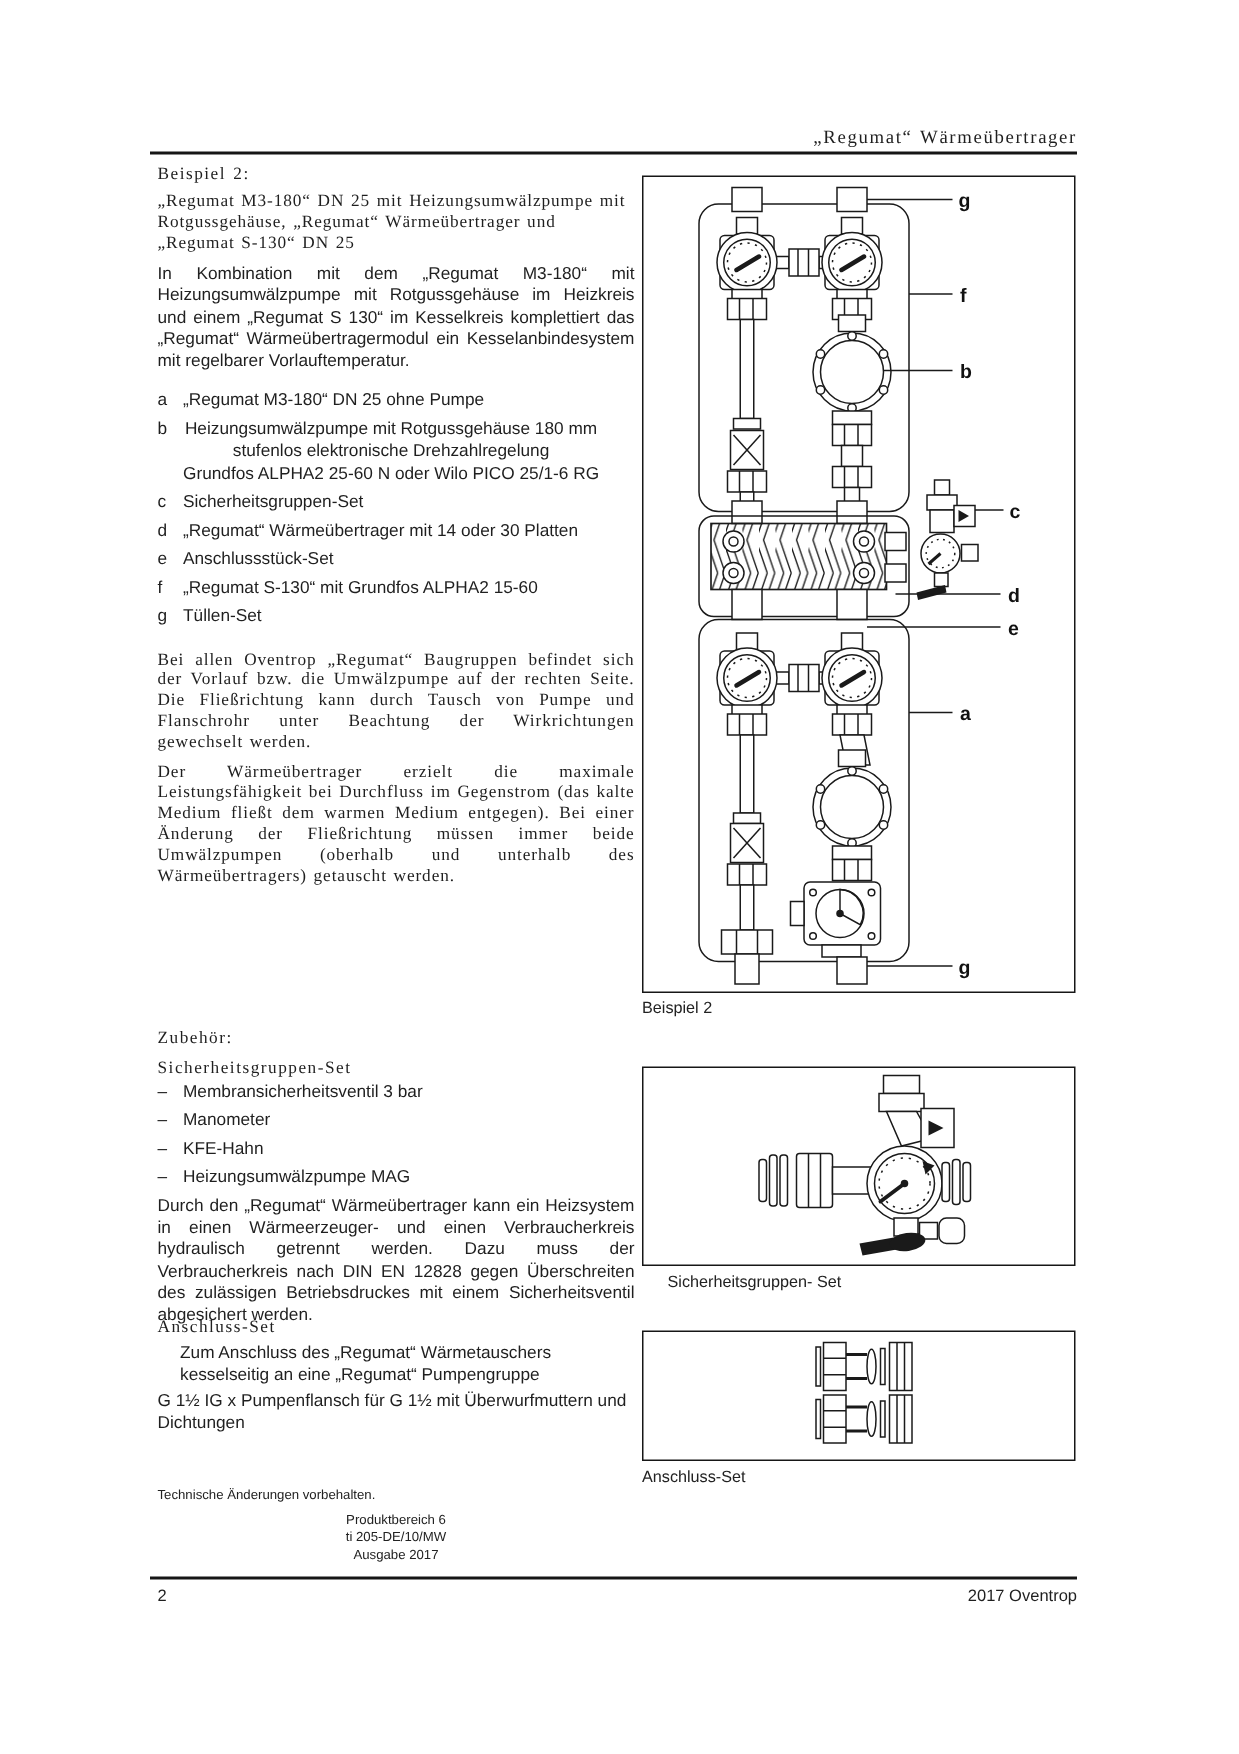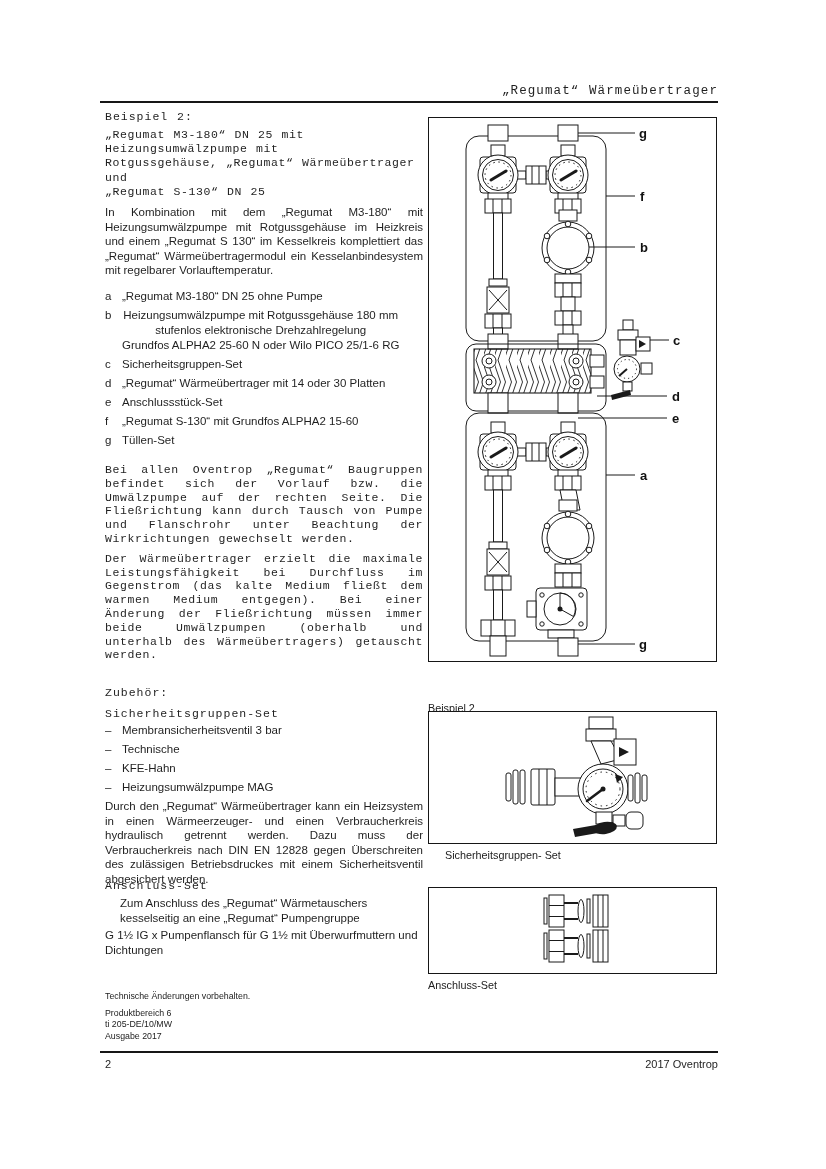--- a/index.html
+++ b/index.html
@@ -1,18 +1,18 @@
 <!DOCTYPE html>
 <html><head>
 <meta charset="utf-8">
 <style>
   html,body{margin:0;padding:0;background:#ffffff;}
   .page{position:relative;width:826px;height:1169px;background:#ffffff;overflow:hidden;
         color:#1f1f1f;font-family:"Liberation Sans",sans-serif;}
-  .serif{font-family:Liberation Mono, monospace;letter-spacing:.6px;word-spacing:1px;}
+  .serif{font-family:Liberation Serif, serif;letter-spacing:.6px;word-spacing:1px;}
   .rule{position:absolute;left:100px;width:618px;height:1.5px;background:#161616;}
   .hdr{position:absolute;top:84px;right:108px;font-size:12.5px;letter-spacing:1.1px;}
   .col{position:absolute;left:105px;width:318px;}
   .b1{top:110px;}
   .b2{top:686px;}
   .b3{top:879px;}
   .b4{top:991px;}
   .h-serif{font-size:11.5px;letter-spacing:1px;}
   .sub{font-size:11.5px;line-height:14.2px;margin-top:5px;white-space:pre-line;}
   .p-sans{font-size:11.5px;line-height:14.6px;text-align:justify;}
@@ -21,29 +21,29 @@
   .plist{margin-top:11px;}
   .pitem{display:flex;font-size:11.5px;line-height:15px;margin-bottom:4px;}
   .pkey{width:17px;flex:none;}
   .ptxt{white-space:pre-line;text-align:center;}
   .note{margin-top:6px;}
   .note1{margin-top:15px;}
   .bl{margin-top:3px;}
   .bitem{display:flex;font-size:11.5px;line-height:15px;margin-bottom:4px;}
   .bdash{width:17px;flex:none;}
   .small{font-size:8.8px;line-height:11.5px;color:#222;}
-  .finfo{margin-top:5px;white-space:pre-line;}
+  .finfo{margin-top:5px;white-space:pre-line;text-align:center;}
   .pgno{position:absolute;left:105px;top:1058px;font-size:11px;}
   .pgright{position:absolute;right:108px;top:1058px;font-size:11px;}
   .figbox{position:absolute;left:428px;border:1.3px solid #161616;background:#fff;}
   .fig1{top:117px;width:287px;height:543px;}
   .fig2{top:711px;width:287px;height:131px;}
   .fig3{top:887px;width:287px;height:85px;}
   .figcap{position:absolute;left:428px;font-size:10.8px;color:#222;}
-  .cap1{top:666px;margin-top:36px;}
+  .cap1{top:666px;}
   .cap2{top:849px;margin-left:17px;}
   .cap3{top:979px;}
   .mt2{margin-top:2px;} .mt3{margin-top:3px;} .mt4{margin-top:4px;margin-left:15px;} .mt8{margin-top:8px;}
   svg{display:block;}
   .ln{stroke:#1a1a1a;stroke-width:1;fill:none;}
   .lnf{stroke:#1a1a1a;stroke-width:1;fill:#ffffff;}
   .fillb{fill:#1a1a1a;stroke:none;}
   .lbl{font-family:"Liberation Sans",sans-serif;font-size:13px;font-weight:bold;fill:#111;}
 </style>
 </head>
@@ -101,21 +101,21 @@
   <div class="col b2">
     <div class="serif h-serif">Zubehör:</div>
     <div class="serif h-serif mt8">Sicherheitsgruppen-Set</div>
     <div class="bl">
       <div class="bitem">
           <span class="bdash">–</span>
           <span>Membransicherheitsventil 3 bar</span>
         </div>
       <div class="bitem">
           <span class="bdash">–</span>
-          <span>Technische</span>
+          <span>Manometer</span>
         </div>
       <div class="bitem">
           <span class="bdash">–</span>
           <span>KFE-Hahn</span>
         </div>
       <div class="bitem">
           <span class="bdash">–</span>
           <span>Heizungsumwälzpumpe MAG</span>
         </div>
     </div>

